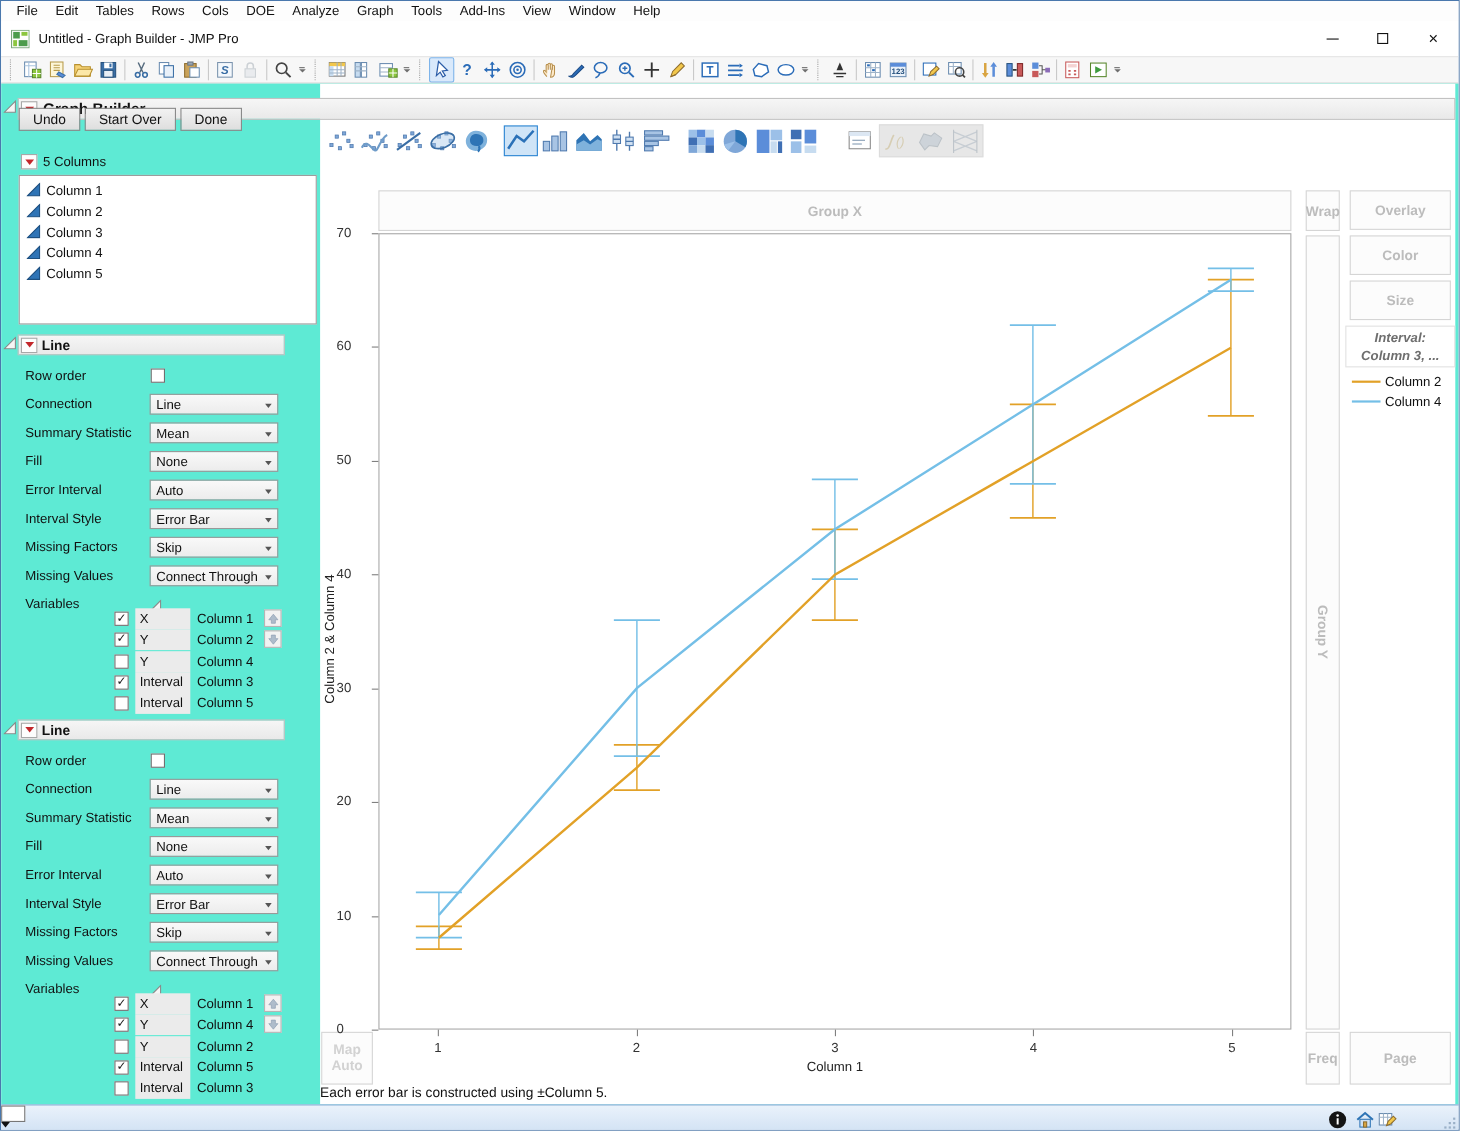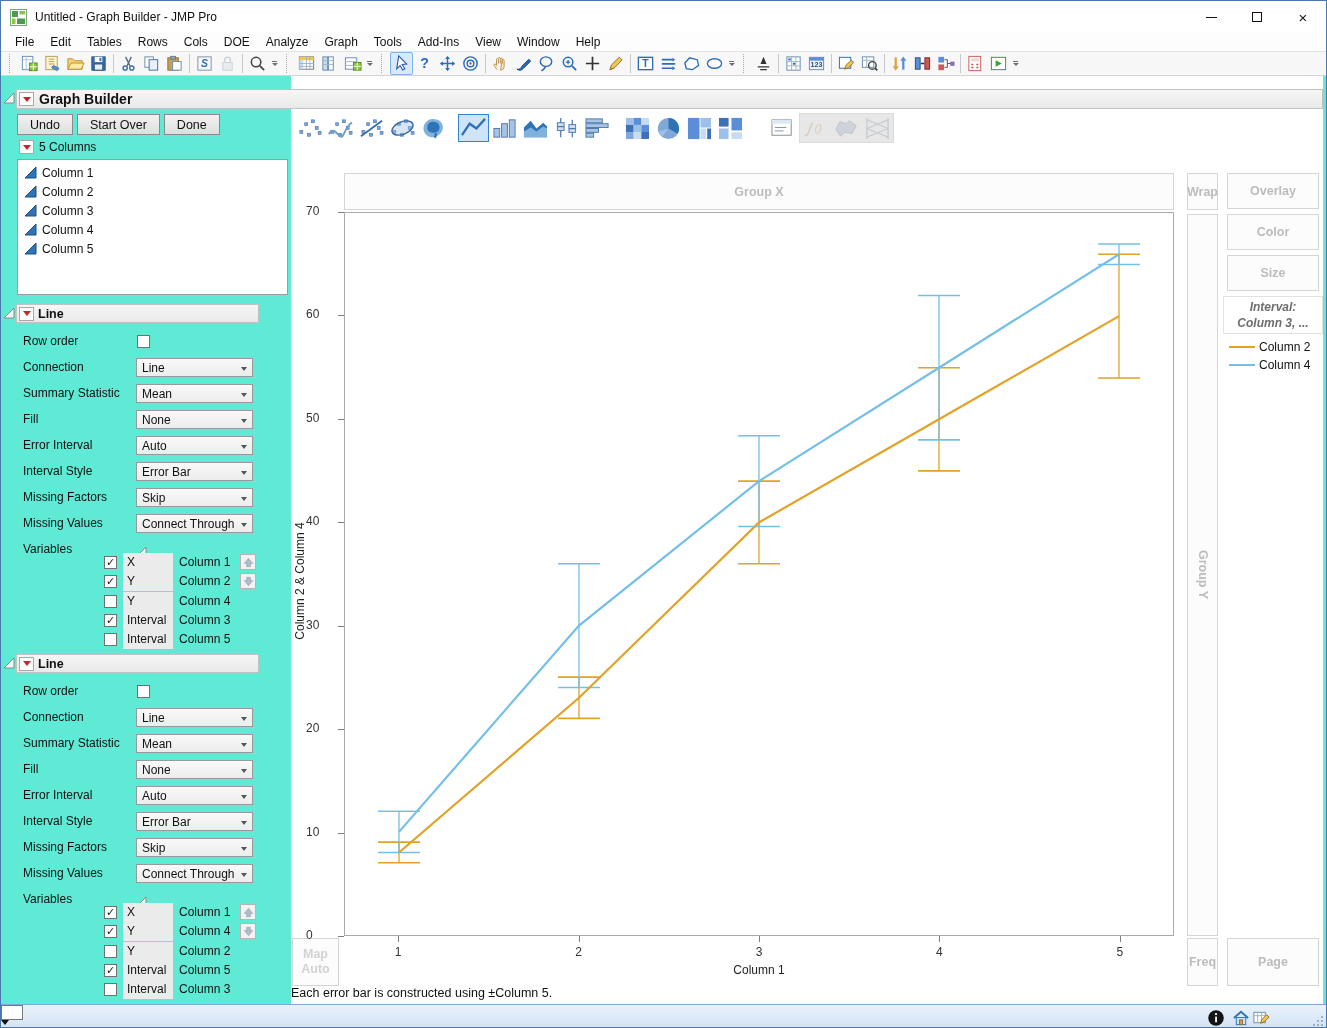--- a/index.html
+++ b/index.html
@@ -28,21 +28,21 @@
   .tb-chev .bar{width:5px;height:1px;background:#6e6e6e;}
   .tb-chev .tri{width:0;height:0;border-left:3px solid transparent;border-right:3px solid transparent;border-top:3px solid #6e6e6e;}
   
   #content{position:relative;height:928px;background:#5eead4;overflow:hidden;}
   #report-bg{position:absolute;left:290px;top:0;width:1032px;height:928px;background:#fff;}
   .outline-glyph{position:absolute;left:2px;width:12px;height:12px;}
   #gb-header{position:absolute;left:15px;top:13px;width:1307px;height:20px;background:linear-gradient(#f6f6f6,#e9e9e9);border:1px solid #c2c2c2;display:flex;align-items:center;}
   #gb-title{font-size:14px;font-weight:bold;color:#111;margin-left:3px;}
   .red-tri-btn{width:15px;height:14px;background:#fdfdfd;border:1px solid #a8a8a8;display:inline-flex;align-items:center;justify-content:center;margin:0 2px;flex:0 0 auto;}
   .red-tri{width:0;height:0;border-left:4px solid transparent;border-right:4px solid transparent;border-top:5px solid #c3272b;}
-  #gb-buttons{position:absolute;left:16px;top:38px;display:flex;gap:4px;align-items:flex-end;}
+  #gb-buttons{position:absolute;left:16px;top:22px;display:flex;gap:4px;align-items:flex-end;}
   .gb-btn{height:21px;padding:0 12px;background:linear-gradient(#f2f2f2,#dedede);border:1px solid #8a8a8a;font-size:12.5px;color:#111;display:flex;align-items:center;}
   #cols-head{position:absolute;left:16px;top:64px;display:flex;align-items:center;}
   #cols-label{font-size:12px;color:#111;margin-left:3px;}
   #cols-list{position:absolute;left:16px;top:83px;width:271px;height:136px;background:#fff;border:1px solid #9c9c9c;padding:3px 0 0 4px;}
   .col-item{height:19px;display:flex;align-items:center;font-size:12px;color:#111;}
   .col-item svg{margin:0 5px 0 2px;}
   
   .line-panel{position:absolute;left:0;width:243px;height:345px;}
   .lp-header{position:absolute;left:15px;top:0;width:243px;height:19px;background:linear-gradient(#f6f6f6,#e9e9e9);border:1px solid #c2c2c2;display:flex;align-items:center;}
   .lp-title{font-size:12.5px;font-weight:bold;color:#111;margin-left:2px;}
@@ -96,57 +96,57 @@
   #sb-swatch{left:1276px;top:5px;width:22px;height:15px;background:#fff;border:1px solid #777;}
   #sb-arrow{left:1303px;top:9px;width:0;height:0;border-left:4.5px solid transparent;border-right:4.5px solid transparent;border-top:5.5px solid #111;}
   #sb-grip{position:absolute;right:3px;bottom:3px;width:10px;height:10px;}
   #sb-grip i{position:absolute;width:2px;height:2px;background:#9ab0c8;}
 </style>
 </head>
 <body>
 
 <div id="window">
 
-  <div id="titlebar">
-    <svg id="app-icon" viewBox="0 0 17 17">
-      <rect x="0.5" y="0.5" width="16" height="16" fill="#fff" stroke="#7ba77b"></rect>
-      <rect x="2" y="2" width="6" height="6" fill="#4c9c4c"></rect>
-        <rect x="9.5" y="2" width="5.5" height="3.5" fill="#8cc63f"></rect>
-      <rect x="2" y="9.5" width="3.5" height="5.5" fill="#8cc63f"></rect>
-        <rect x="7" y="9.5" width="8" height="5.5" fill="#4c9c4c"></rect>
-    </svg>
-    <span id="title-text">Untitled - Graph Builder - JMP Pro</span>
-    <div id="win-controls">
-      <div class="wbtn">
-          <span class="glyph-min"></span>
-        </div>
-      <div class="wbtn">
-          <span class="glyph-max"></span>
-        </div>
-      <div class="wbtn">
-          <span class="glyph-close">×</span>
-        </div>
-    </div>
-  </div>
-
   <div id="menubar">
       <div class="menu-item">File</div>
       <div class="menu-item">Edit</div>
       <div class="menu-item">Tables</div>
       <div class="menu-item">Rows</div>
       <div class="menu-item">Cols</div>
       <div class="menu-item">DOE</div>
       <div class="menu-item">Analyze</div>
       <div class="menu-item">Graph</div>
       <div class="menu-item">Tools</div>
       <div class="menu-item">Add-Ins</div>
       <div class="menu-item">View</div>
       <div class="menu-item">Window</div>
       <div class="menu-item">Help</div>
     </div>
+
+  <div id="titlebar">
+    <svg id="app-icon" viewBox="0 0 17 17">
+      <rect x="0.5" y="0.5" width="16" height="16" fill="#fff" stroke="#7ba77b"></rect>
+      <rect x="2" y="2" width="6" height="6" fill="#4c9c4c"></rect>
+        <rect x="9.5" y="2" width="5.5" height="3.5" fill="#8cc63f"></rect>
+      <rect x="2" y="9.5" width="3.5" height="5.5" fill="#8cc63f"></rect>
+        <rect x="7" y="9.5" width="8" height="5.5" fill="#4c9c4c"></rect>
+    </svg>
+    <span id="title-text">Untitled - Graph Builder - JMP Pro</span>
+    <div id="win-controls">
+      <div class="wbtn">
+          <span class="glyph-min"></span>
+        </div>
+      <div class="wbtn">
+          <span class="glyph-max"></span>
+        </div>
+      <div class="wbtn">
+          <span class="glyph-close">×</span>
+        </div>
+    </div>
+  </div>
   <div id="toolbar">
       <div class="tb-grip"></div>
       <div class="tb-icon">
         <svg viewBox="0 0 20 20" width="19" height="19">
           <rect x="2.5" y="2.5" width="11" height="14" fill="#fff" stroke="#6a8cb0"></rect>
           <path d="M2.5 6h11M6.5 2.5v14" stroke="#a9c3de"></path>
           <rect x="10" y="9.5" width="8" height="8" fill="#8cc63f" stroke="#57862b"></rect>
           <path d="M10 13.5h8M14 9.5v8" stroke="#fff"></path>
         </svg>
       </div>

